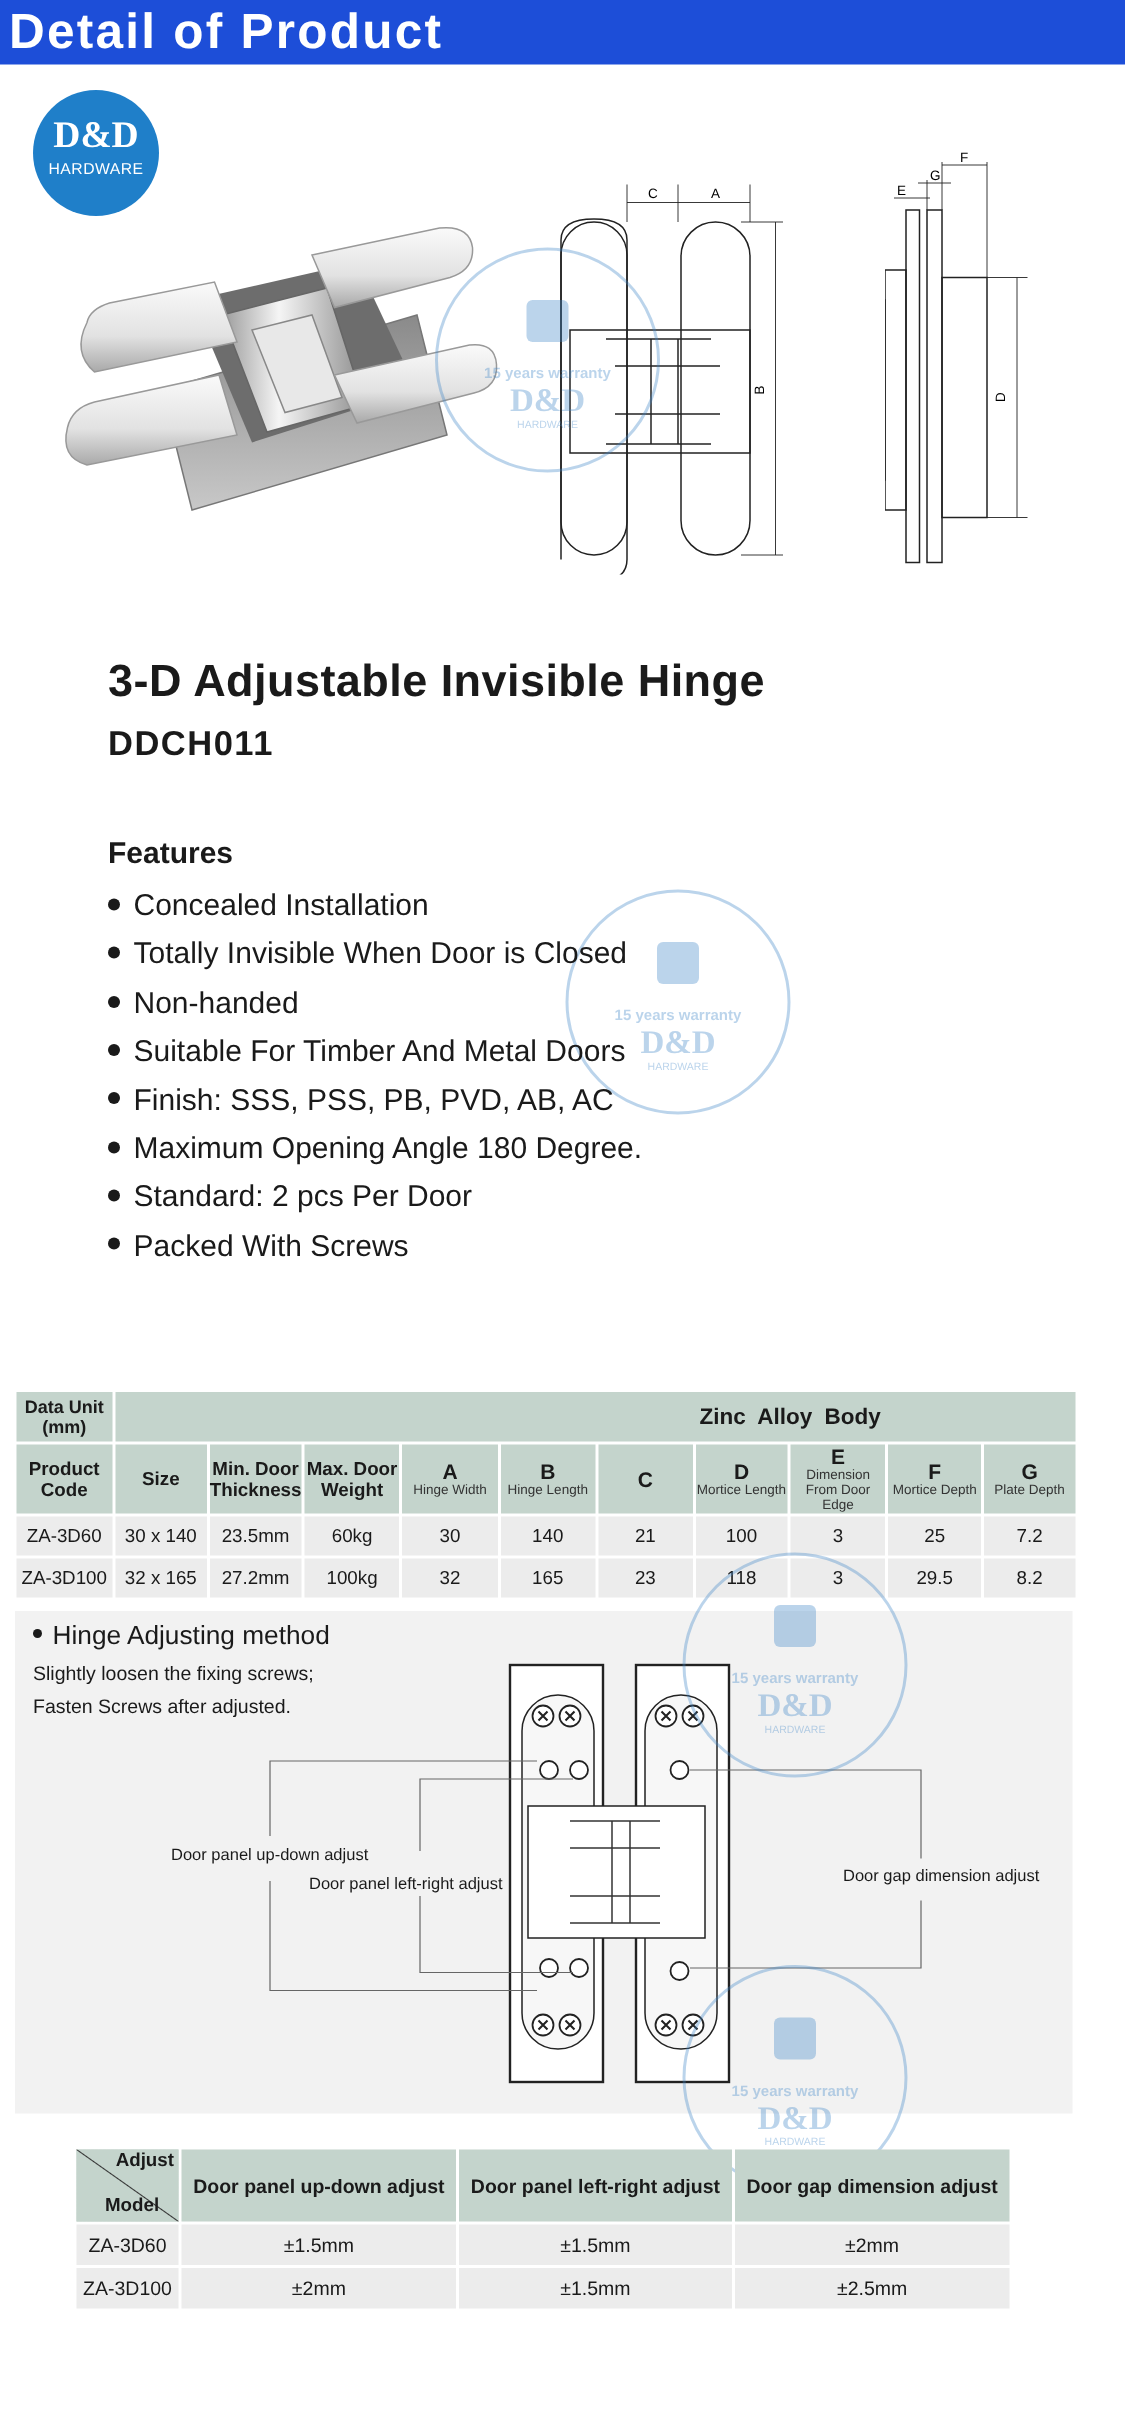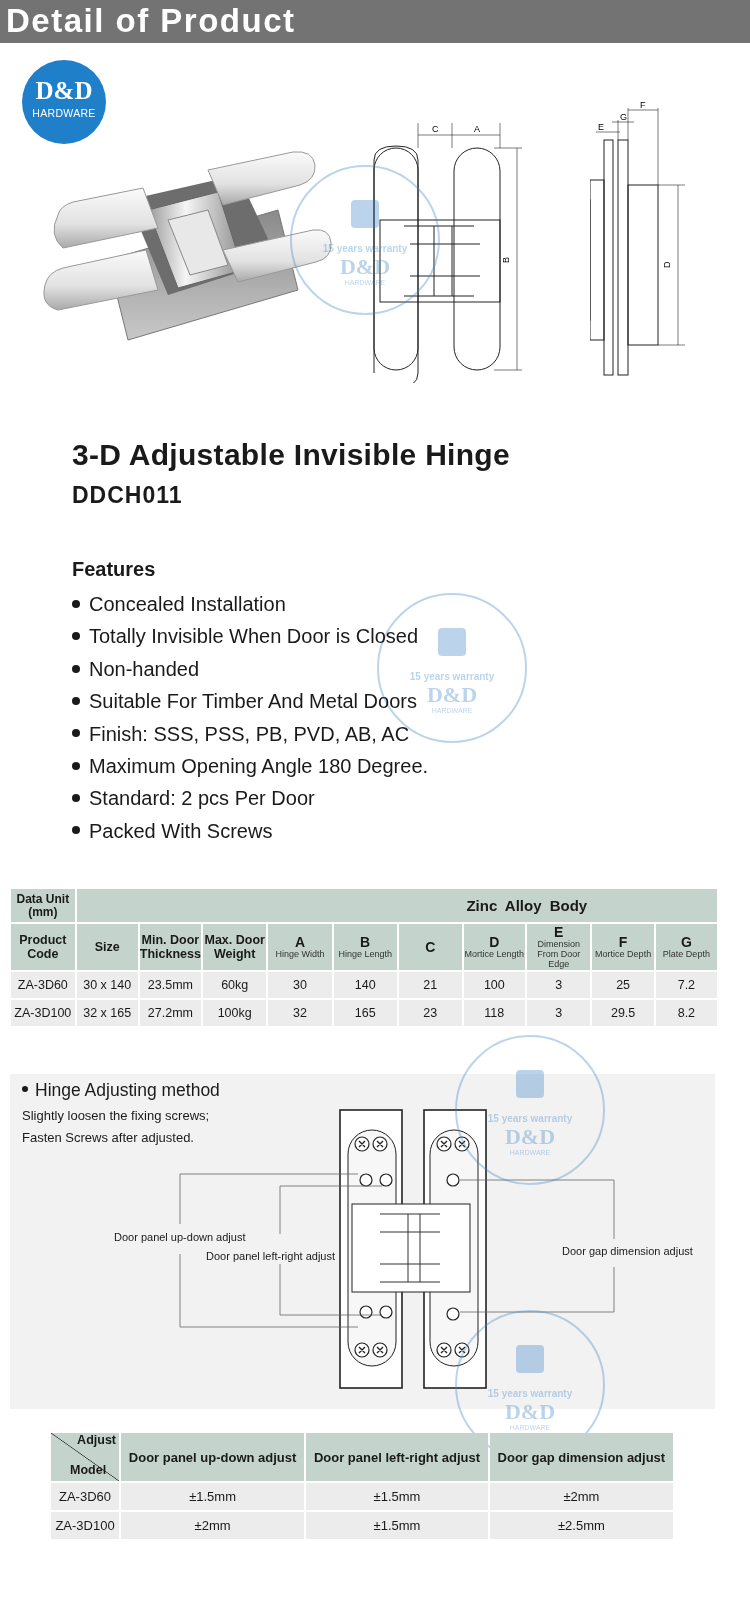--- a/index.html
+++ b/index.html
@@ -1,40 +1,40 @@
 <!DOCTYPE html>
 <html><head>
 <meta charset="utf-8">
 <style>
   * { box-sizing: border-box; margin: 0; padding: 0; }
   html, body { width: 750px; height: 1621px; background: #ffffff; overflow: hidden; }
   body { position: relative; font-family: "Liberation Sans", sans-serif; color: #1a1a1a; }
 
-  .banner { position: absolute; left: 0; top: 0; width: 750px; height: 43px; background: #737373; padding-left: 28px; }
+  .banner { position: absolute; left: 0; top: 0; width: 750px; height: 43px; background: #1d4ed8; padding-left: 28px; }
   .banner-title { position: absolute; left: 6px; top: 1px; font-size: 33px; font-weight: bold; color: #ffffff; letter-spacing: 1.5px; line-height: 40px; }
 
   .logo { position: absolute; left: 22px; top: 60px; width: 84px; height: 84px; border-radius: 50%; background: #1f7fc9; color: #fff; text-align: center; }
   .logo-dd { position: absolute; left: 0; right: 0; top: 18px; font-family: "Liberation Serif", serif; font-size: 25px; font-weight: bold; line-height: 26px; }
   .logo-hw { position: absolute; left: 0; right: 0; top: 47px; font-size: 10.5px; letter-spacing: 0.3px; }
 
   .product-photo { position: absolute; left: 28px; top: 140px; width: 310px; height: 210px; }
   .drawing-front { position: absolute; left: 362px; top: 108px; width: 170px; height: 275px; }
   .drawing-side { position: absolute; left: 590px; top: 100px; width: 150px; height: 285px; }
 
   .stamp { position: absolute; width: 160px; height: 160px; opacity: 0.35; pointer-events: none; }
 
   .product-title { position: absolute; left: 72px; top: 438px; font-size: 30px; font-weight: bold; letter-spacing: 0.3px; }
   .product-code { position: absolute; left: 72px; top: 482px; font-size: 23px; font-weight: bold; letter-spacing: 1px; }
   .features-heading { position: absolute; left: 72px; top: 558px; font-size: 20px; font-weight: bold; text-align: right; }
   .features-list { position: absolute; left: 72px; top: 588px; list-style: none; }
   .features-list li { height: 32.4px; font-size: 20px; line-height: 32px; white-space: nowrap; }
   .features-list .dot { display: inline-block; width: 8px; height: 8px; border-radius: 50%; background: #1a1a1a; margin-right: 9px; vertical-align: middle; position: relative; top: -2px; }
 
   table { border-collapse: separate; border-spacing: 2px; font-family: "Liberation Sans", sans-serif; }
-  .spec-table { position: absolute; left: 9px; top: 887px; width: 710px; }
+  .spec-table { position: absolute; left: 9px; top: 926px; width: 710px; }
   .spec-table td, .spec-table th { text-align: center; vertical-align: middle; }
   .hd { background: #c4d4cc; color: #1a1a1a; font-weight: bold; }
   .cell { background: #ececec; font-size: 12.5px; color: #1a1a1a; height: 26px; }
   .spec-table .r1 th { height: 33px; }
   .spec-table .r2 th { height: 46px; }
   .hd-unit { font-size: 12px; line-height: 13px; }
   .hd-body { font-size: 15px; text-align: left; padding-left: 260px; word-spacing: 4px; }
   .hd-big { font-size: 12.5px; line-height: 14px; }
   .hd-letter { display: block; font-size: 14px; line-height: 14px; }
   .hd-sub { display: block; font-size: 9px; font-weight: normal; line-height: 10px; color: #333; }

